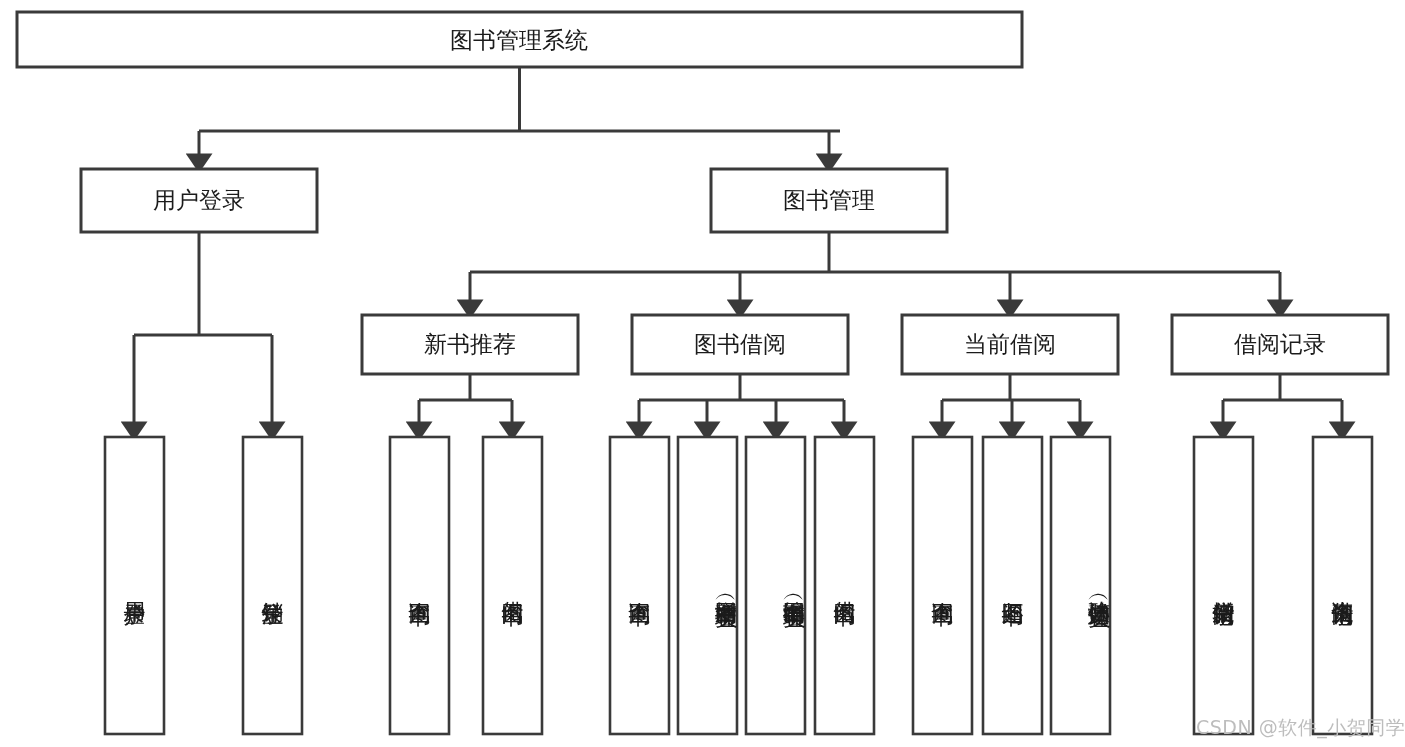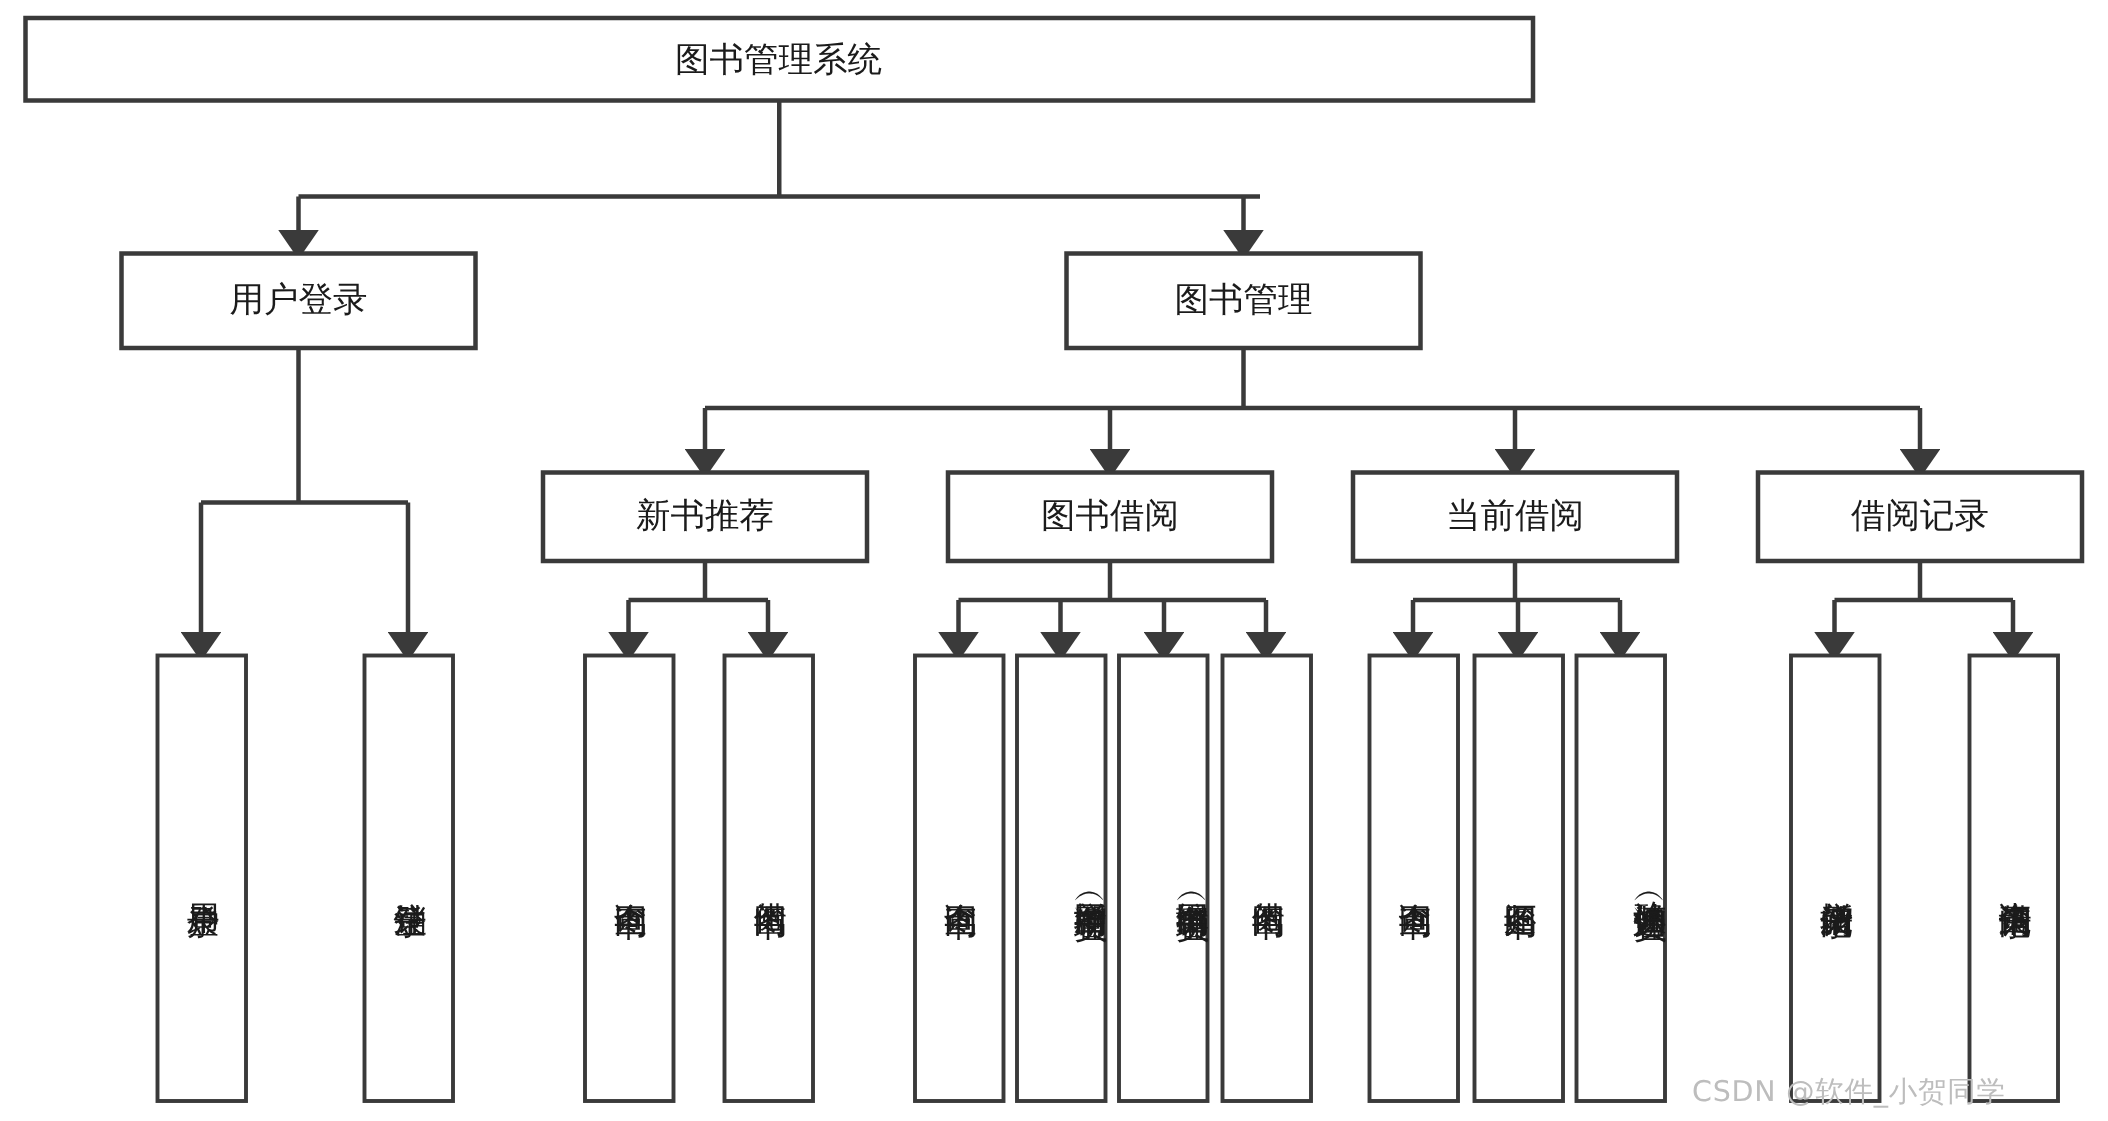--- a/index.html
+++ b/index.html
@@ -198,15 +198,15 @@
   <div class="leaf-label centered" style="left:610px; top:437px; width:59px; height:297px;">查询图书</div>
   <div class="leaf-label" style="left:678px; top:441px; width:59px; height:293px;">新增图书（管理员）</div>
   <div class="leaf-label" style="left:746px; top:441px; width:59px; height:293px;">编辑图书（管理员）</div>
   <div class="leaf-label centered" style="left:815px; top:437px; width:59px; height:297px;">借阅图书</div>
   <div class="leaf-label centered" style="left:913px; top:437px; width:59px; height:297px;">查询图书</div>
   <div class="leaf-label centered" style="left:983px; top:437px; width:59px; height:297px;">归还图书</div>
   <div class="leaf-label" style="left:1051px; top:441px; width:59px; height:293px;">确认归还（管理员）</div>
   <div class="leaf-label centered" style="left:1194px; top:437px; width:59px; height:297px;">新增借阅记录</div>
   <div class="leaf-label centered" style="left:1313px; top:437px; width:59px; height:297px;">查询借阅记录</div>
 
-  <div class="watermark" style="left:1128px; top:715px;">CSDN @软件_小贺同学</div>
+  <div class="watermark" style="left:1196px; top:715px;">CSDN @软件_小贺同学</div>
 
 </div>
 
 </body></html>

